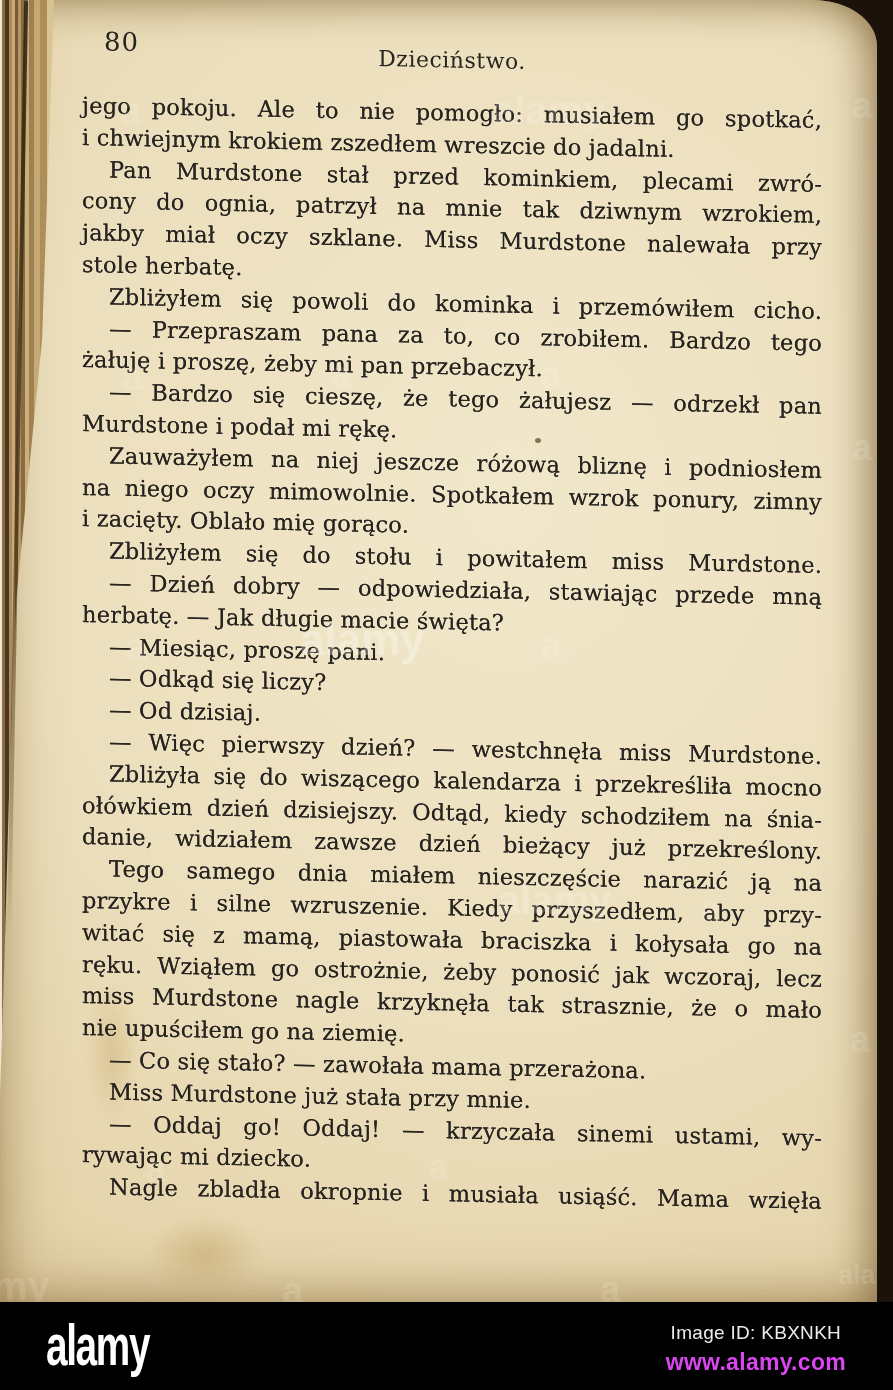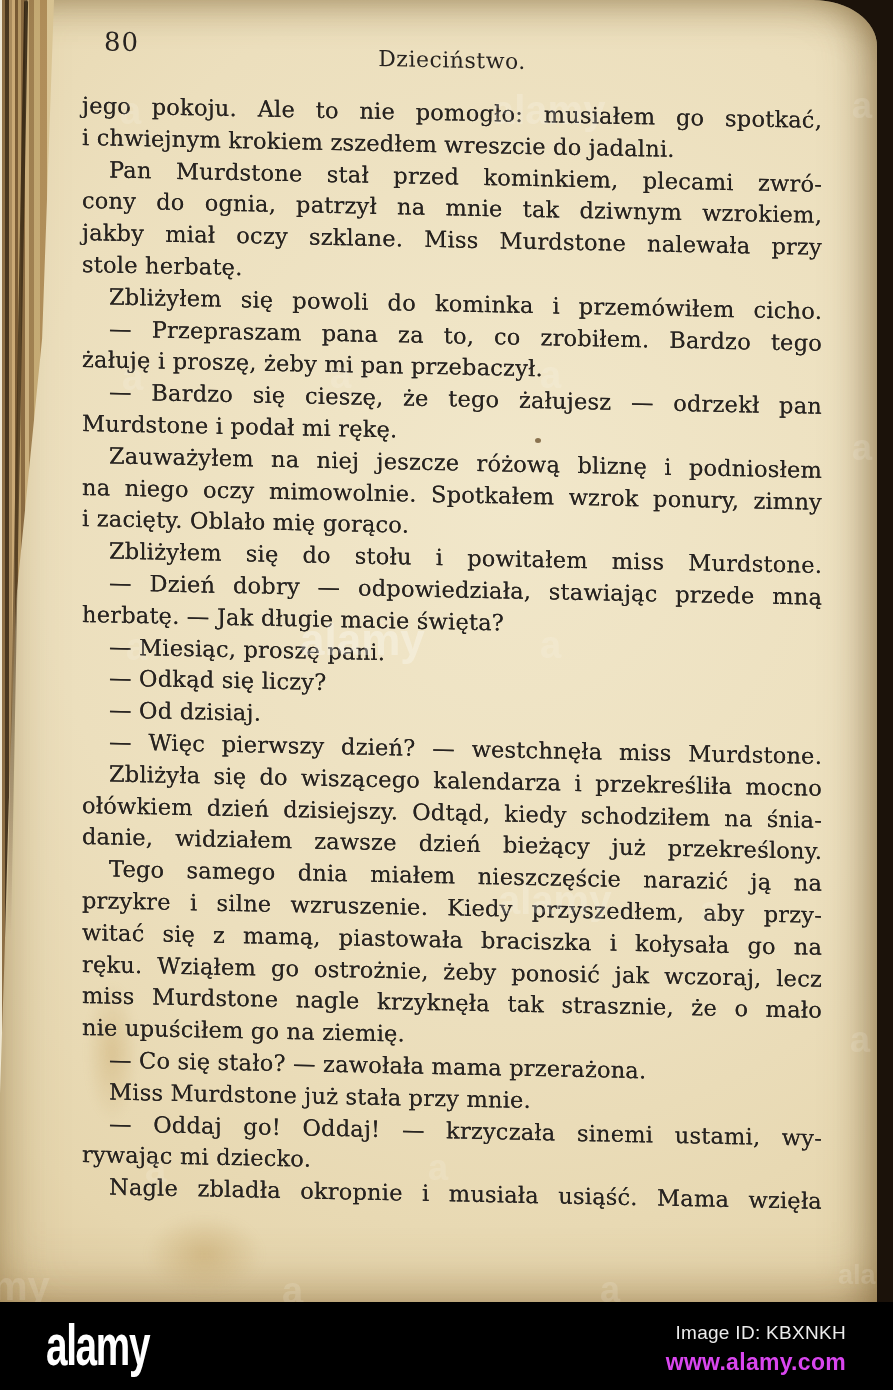--- a/index.html
+++ b/index.html
@@ -44,21 +44,21 @@
   
   .watermark{position:absolute;font-family:"Liberation Sans",sans-serif;font-weight:700;
     color:#fff;pointer-events:none;line-height:1;}
   
   .footer{position:absolute;left:0;bottom:0;width:893px;height:88px;background:var(--bar,#000);}
   .footer-logo{position:absolute;left:46px;bottom:16px;color:#fff;line-height:1;
     font-family:"Liberation Sans",sans-serif;font-weight:700;font-size:57px;letter-spacing:-2px;
     transform:scaleX(.68);transform-origin:left bottom;}
   .footer-meta{position:absolute;right:47px;top:20px;text-align:right;
     font-family:"Liberation Sans",sans-serif;color:#ececec;}
-  .footer-id{font-size:19px;margin-bottom:5px;letter-spacing:.3px;}
+  .footer-id{font-size:19px;margin-bottom:5px;letter-spacing:.3px;text-align:center;}
   .footer-url{font-size:23px;font-weight:700;color:#d946ef;letter-spacing:.3px;}
 </style>
 </head>
 <body>
 
 <div class="photo">
 
   <div class="page">
     <div class="stain stain-a"></div>
     <div class="stain stain-b"></div>

